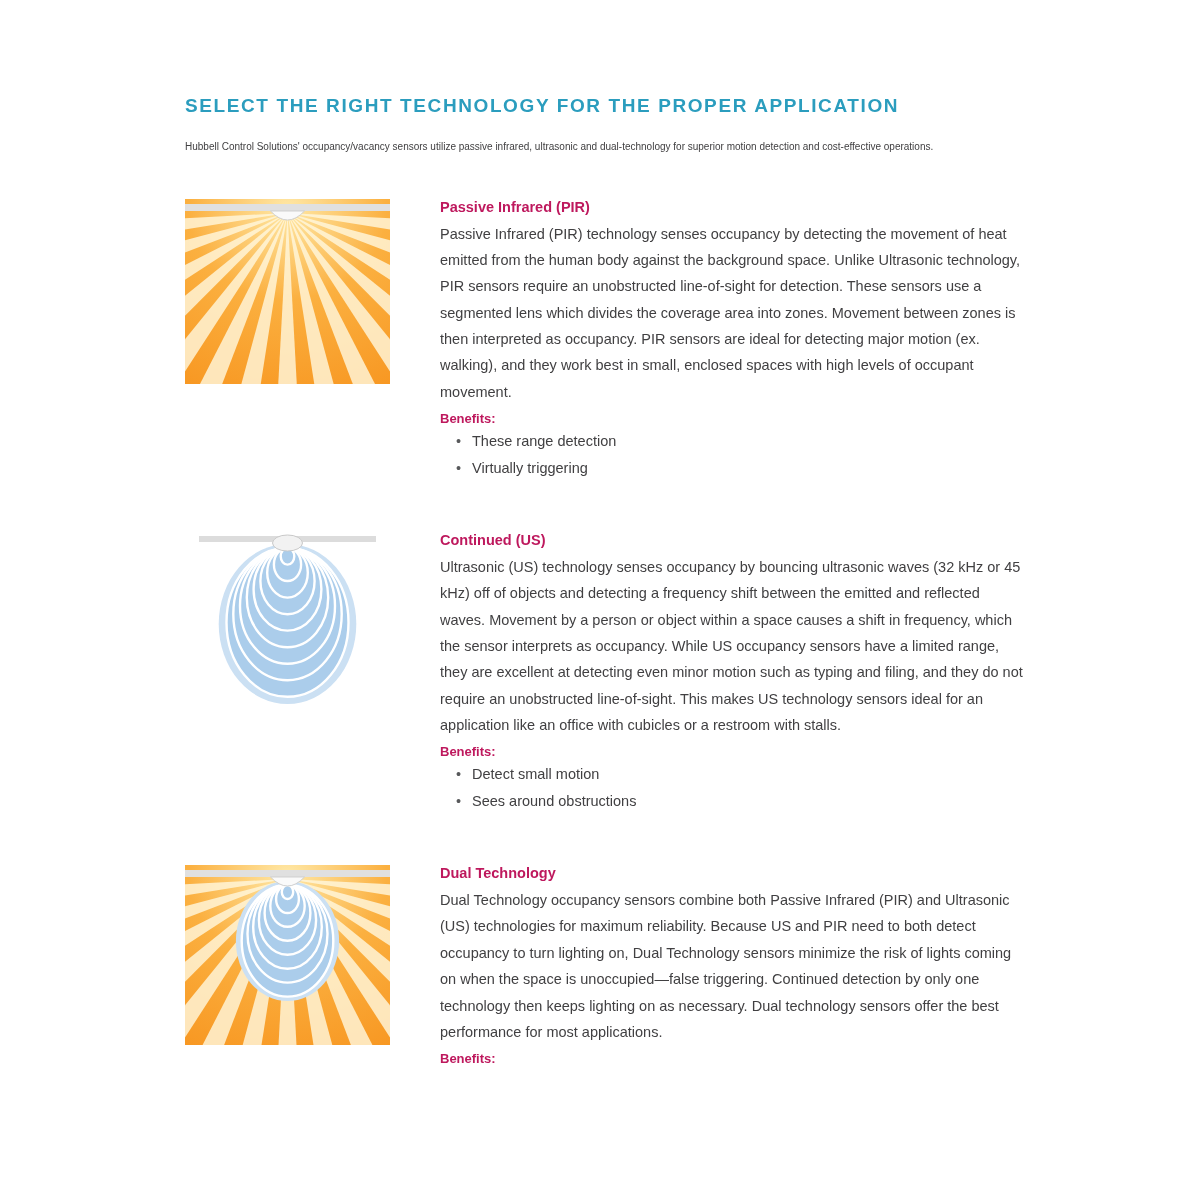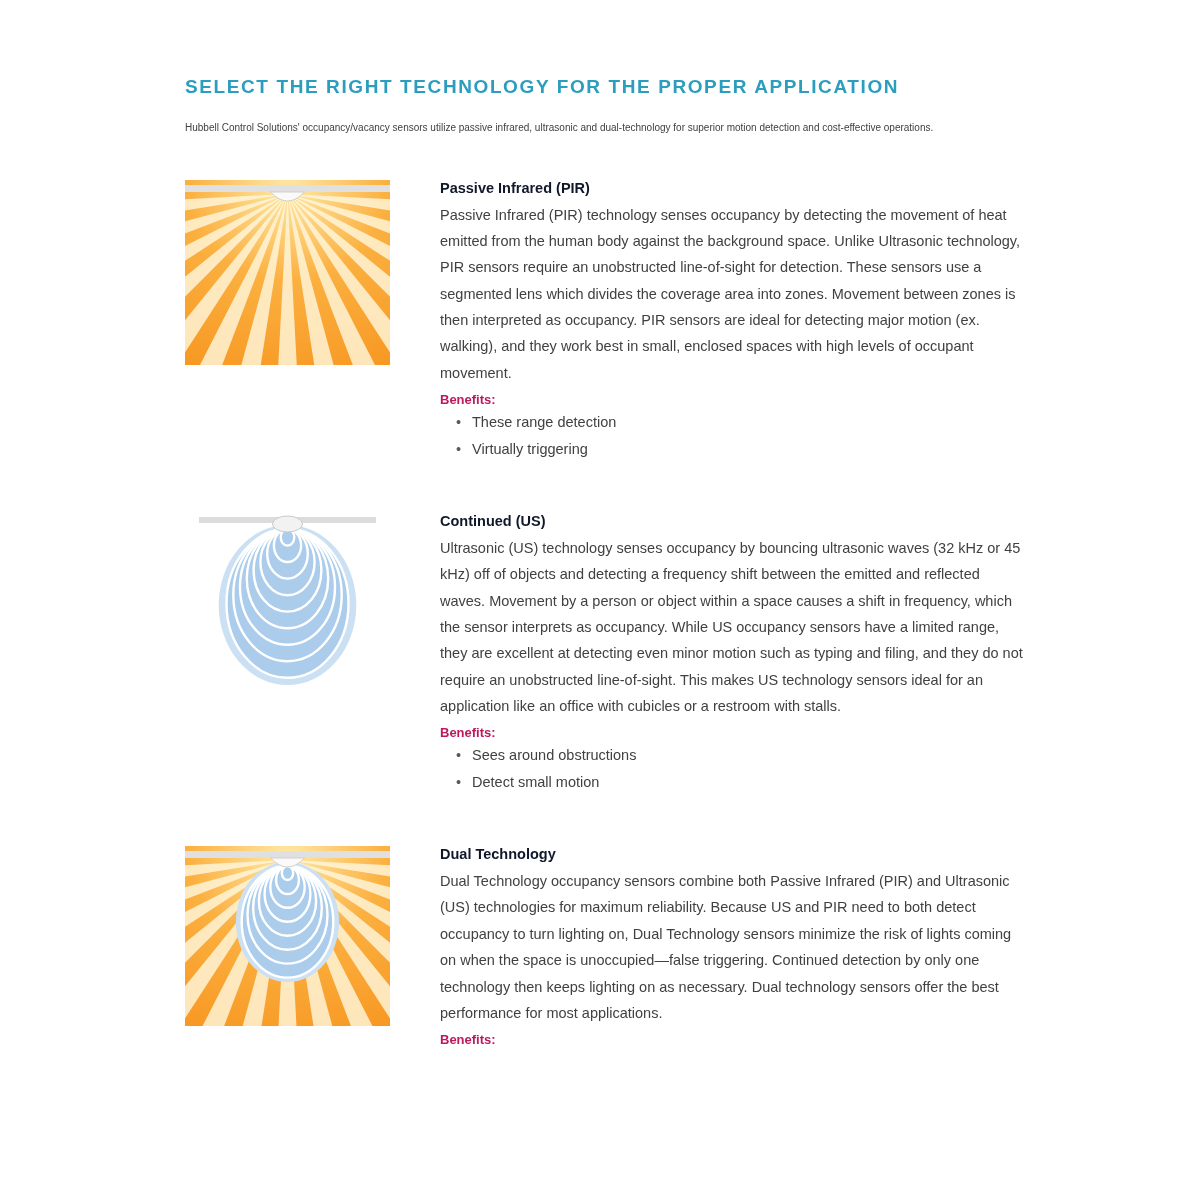--- a/index.html
+++ b/index.html
@@ -1,39 +1,39 @@
 <!DOCTYPE html>
 <html><head>
 <meta charset="utf-8">
 <style>
   html,body{margin:0;padding:0;background:#ffffff;}
   body{
     width:1200px;height:1200px;overflow:hidden;
     font-family:"Liberation Sans","DejaVu Sans",sans-serif;
     color:#414042;
   }
-  .page{padding:76px 117px 0 185px;}
+  .page{padding:76px 117px 0 185px;margin-top:19px;}
   .page-title{
     color:#2b9dbe;
     font-size:19px;
     font-weight:bold;
     letter-spacing:1.6px;
     margin:0 0 20px 0;
   }
   .intro{
     font-size:10px;
     line-height:1.95;
     margin:0 0 42px 0;
     max-width:880px;
   }
   .tech-section{display:flex;gap:50px;margin-bottom:50px;}
   .illus{width:205px;flex:0 0 205px;}
   .illus svg{display:block;}
   .content{width:586px;font-size:14.5px;}
-  .section-title{font-size:14.5px;font-weight:bold;color:#0f172a;margin:0 0 6px 0;}
+  .section-title{font-size:14.5px;font-weight:bold;color:#be185d;margin:0 0 6px 0;}
   .body-text{margin:0;line-height:1.82;}
   .benefits-label{font-size:13px;font-weight:bold;color:#be185d;margin:6px 0 2px 0;}
   ul.benefits{list-style:none;margin:2px 0 0 0;padding:0 0 0 16px;}
   ul.benefits li{line-height:1.85;}
   .marker{display:inline-block;width:16px;color:#58595b;}
 </style>
 </head>
 <body>
 
 <div class="page">
@@ -98,22 +98,22 @@
           <ellipse cx="102.5" cy="32.5" rx="13.6" ry="16.5" fill="#ABCDEB" stroke="#FFFFFF" stroke-width="2.4"></ellipse>
           <ellipse cx="102.5" cy="24.3" rx="6.8" ry="8.3" fill="#ABCDEB" stroke="#FFFFFF" stroke-width="2.4"></ellipse>
           <ellipse cx="102.5" cy="11" rx="15" ry="8" fill="#F2F2F2" stroke="#C9C9C9" stroke-width="1"></ellipse>
         </svg>
     </div>
     <div class="content">
       <h2 class="section-title">Continued (US)</h2>
       <p class="body-text">Ultrasonic (US) technology senses occupancy by bouncing ultrasonic waves (32 kHz or 45 kHz) off of objects and detecting a frequency shift between the emitted and reflected waves. Movement by a person or object within a space causes a shift in frequency, which the sensor interprets as occupancy. While US occupancy sensors have a limited range, they are excellent at detecting even minor motion such as typing and filing, and they do not require an unobstructed line-of-sight. This makes US technology sensors ideal for an application like an office with cubicles or a restroom with stalls.</p>
       <h3 class="benefits-label">Benefits:</h3>
       <ul class="benefits">
+        <li><span class="marker">•</span><span>Detect small motion</span></li>
         <li><span class="marker">•</span><span>Sees around obstructions</span></li>
-        <li><span class="marker">•</span><span>Detect small motion</span></li>
       </ul>
     </div>
   </section>
 
   <section class="tech-section">
     <div class="illus">
       <svg id="illus-dual" width="205" height="180" viewBox="0 0 205 180">
           <defs>
             <radialGradient id="gradDual" cx="50%" cy="6%" r="115%">
               <stop offset="0%" stop-color="#FFE9A8"></stop>

